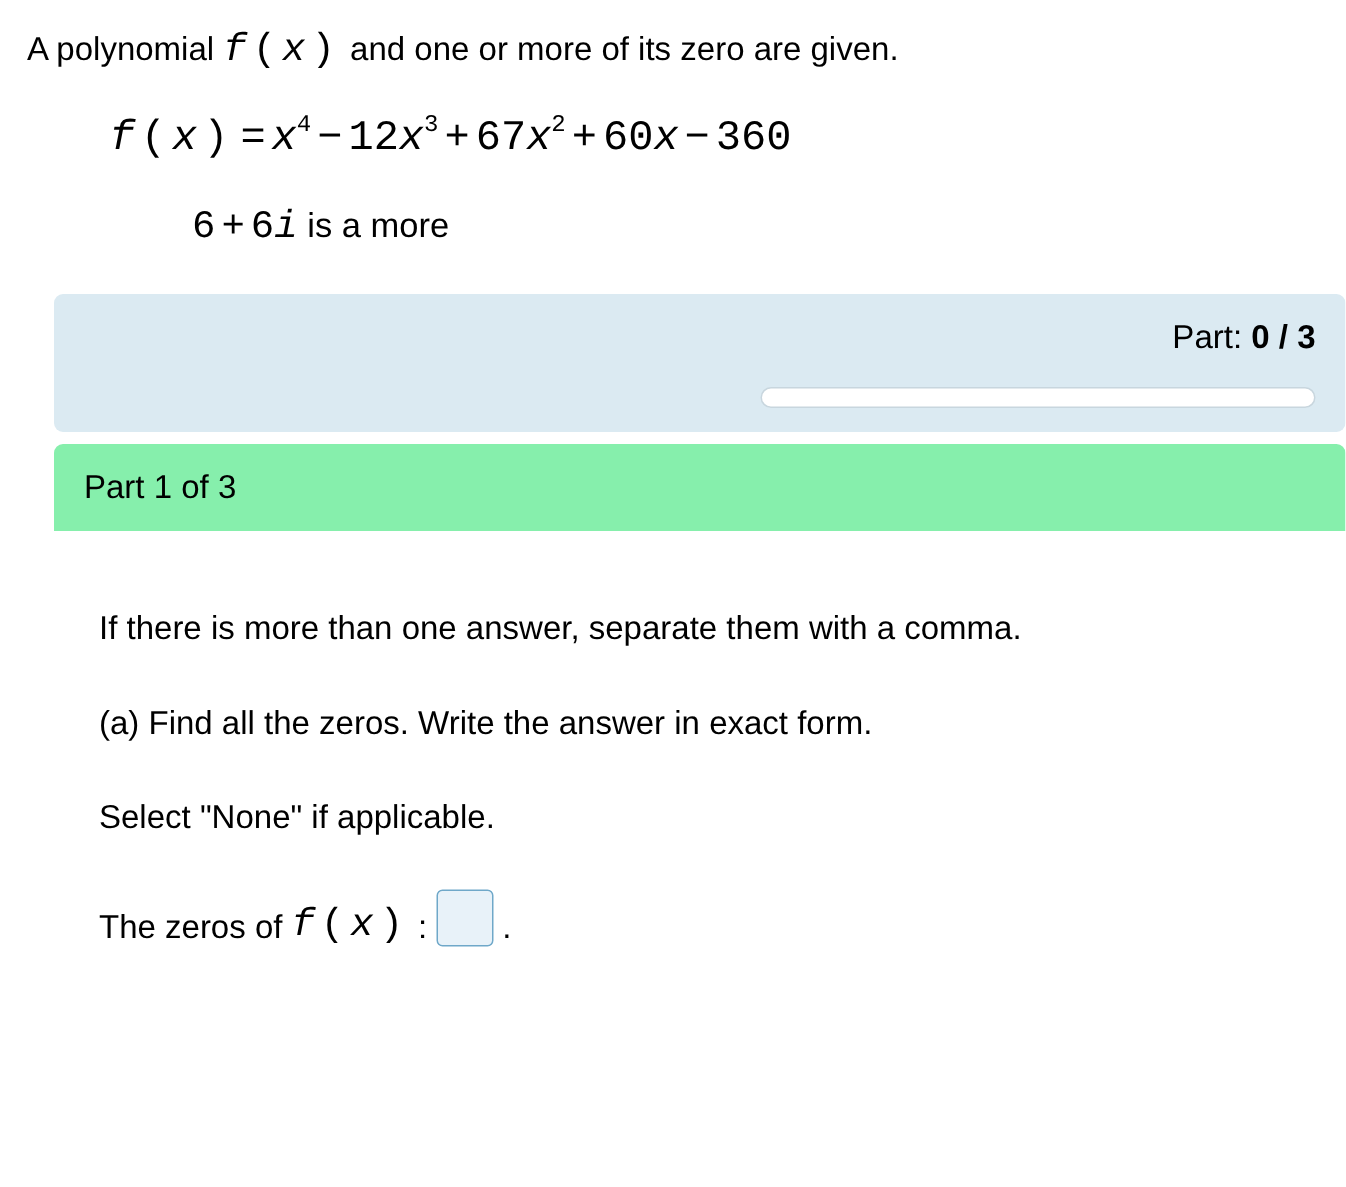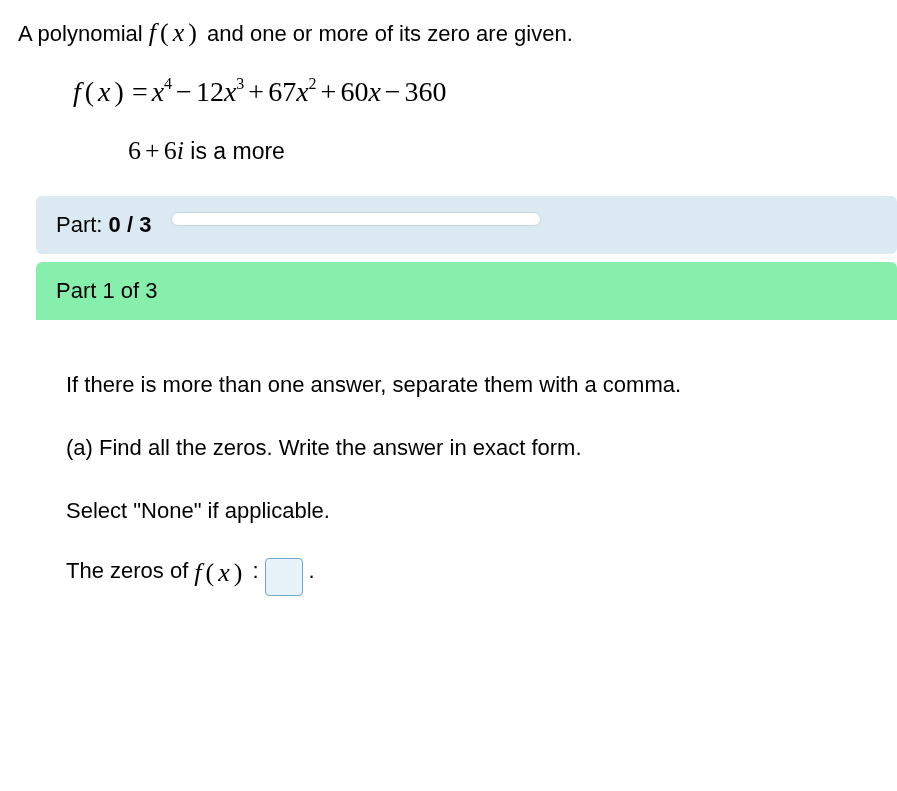--- a/index.html
+++ b/index.html
@@ -12,21 +12,21 @@
       font-size: 22px;
       color: #000;
       background: #fff;
       width: 897px;
       padding: 18px 0 18px 18px;
     }
     .intro {
       margin-bottom: 28px;
     }
     .math {
-      font-family: Liberation Serif, serif;
+      font-family: Liberation Mono, monospace;
       font-style: italic;
       font-size: 26px;
     }
     .math .op {
       font-style: normal;
       padding: 0 4px;
     }
     .math .num {
       font-style: normal;
     }
@@ -51,22 +51,23 @@
     }
     .zero-info .math {
       font-size: 26px;
     }
     .progress-bar-row {
       background: #dbeaf2;
       border-radius: 6px;
       padding: 16px 20px;
       margin: 30px 0 8px 18px;
       display: flex;
-      align-items: flex-start;
+      align-items: flex-end;
       gap: 20px;
+      flex-direction: column;
     }
     .progress-label {
       font-size: 22px;
     }
     .progress-track {
       width: 370px;
       height: 14px;
       background: #fff;
       border: 1px solid #c8d6de;
       border-radius: 8px;
@@ -88,21 +89,21 @@
       padding: 50px 20px 20px 30px;
       margin-left: 18px;
     }
     .part-body p {
       margin-bottom: 32px;
       font-size: 22px;
       line-height: 1.4;
     }
     .answer-line {
       display: flex;
-      align-items: flex-start;
+      align-items: flex-end;
       gap: 6px;
       font-size: 22px;
     }
     .answer-line .math {
       font-size: 26px;
     }
     .answer-input {
       width: 38px;
       height: 38px;
       border: 1px solid #6fa8c9;

